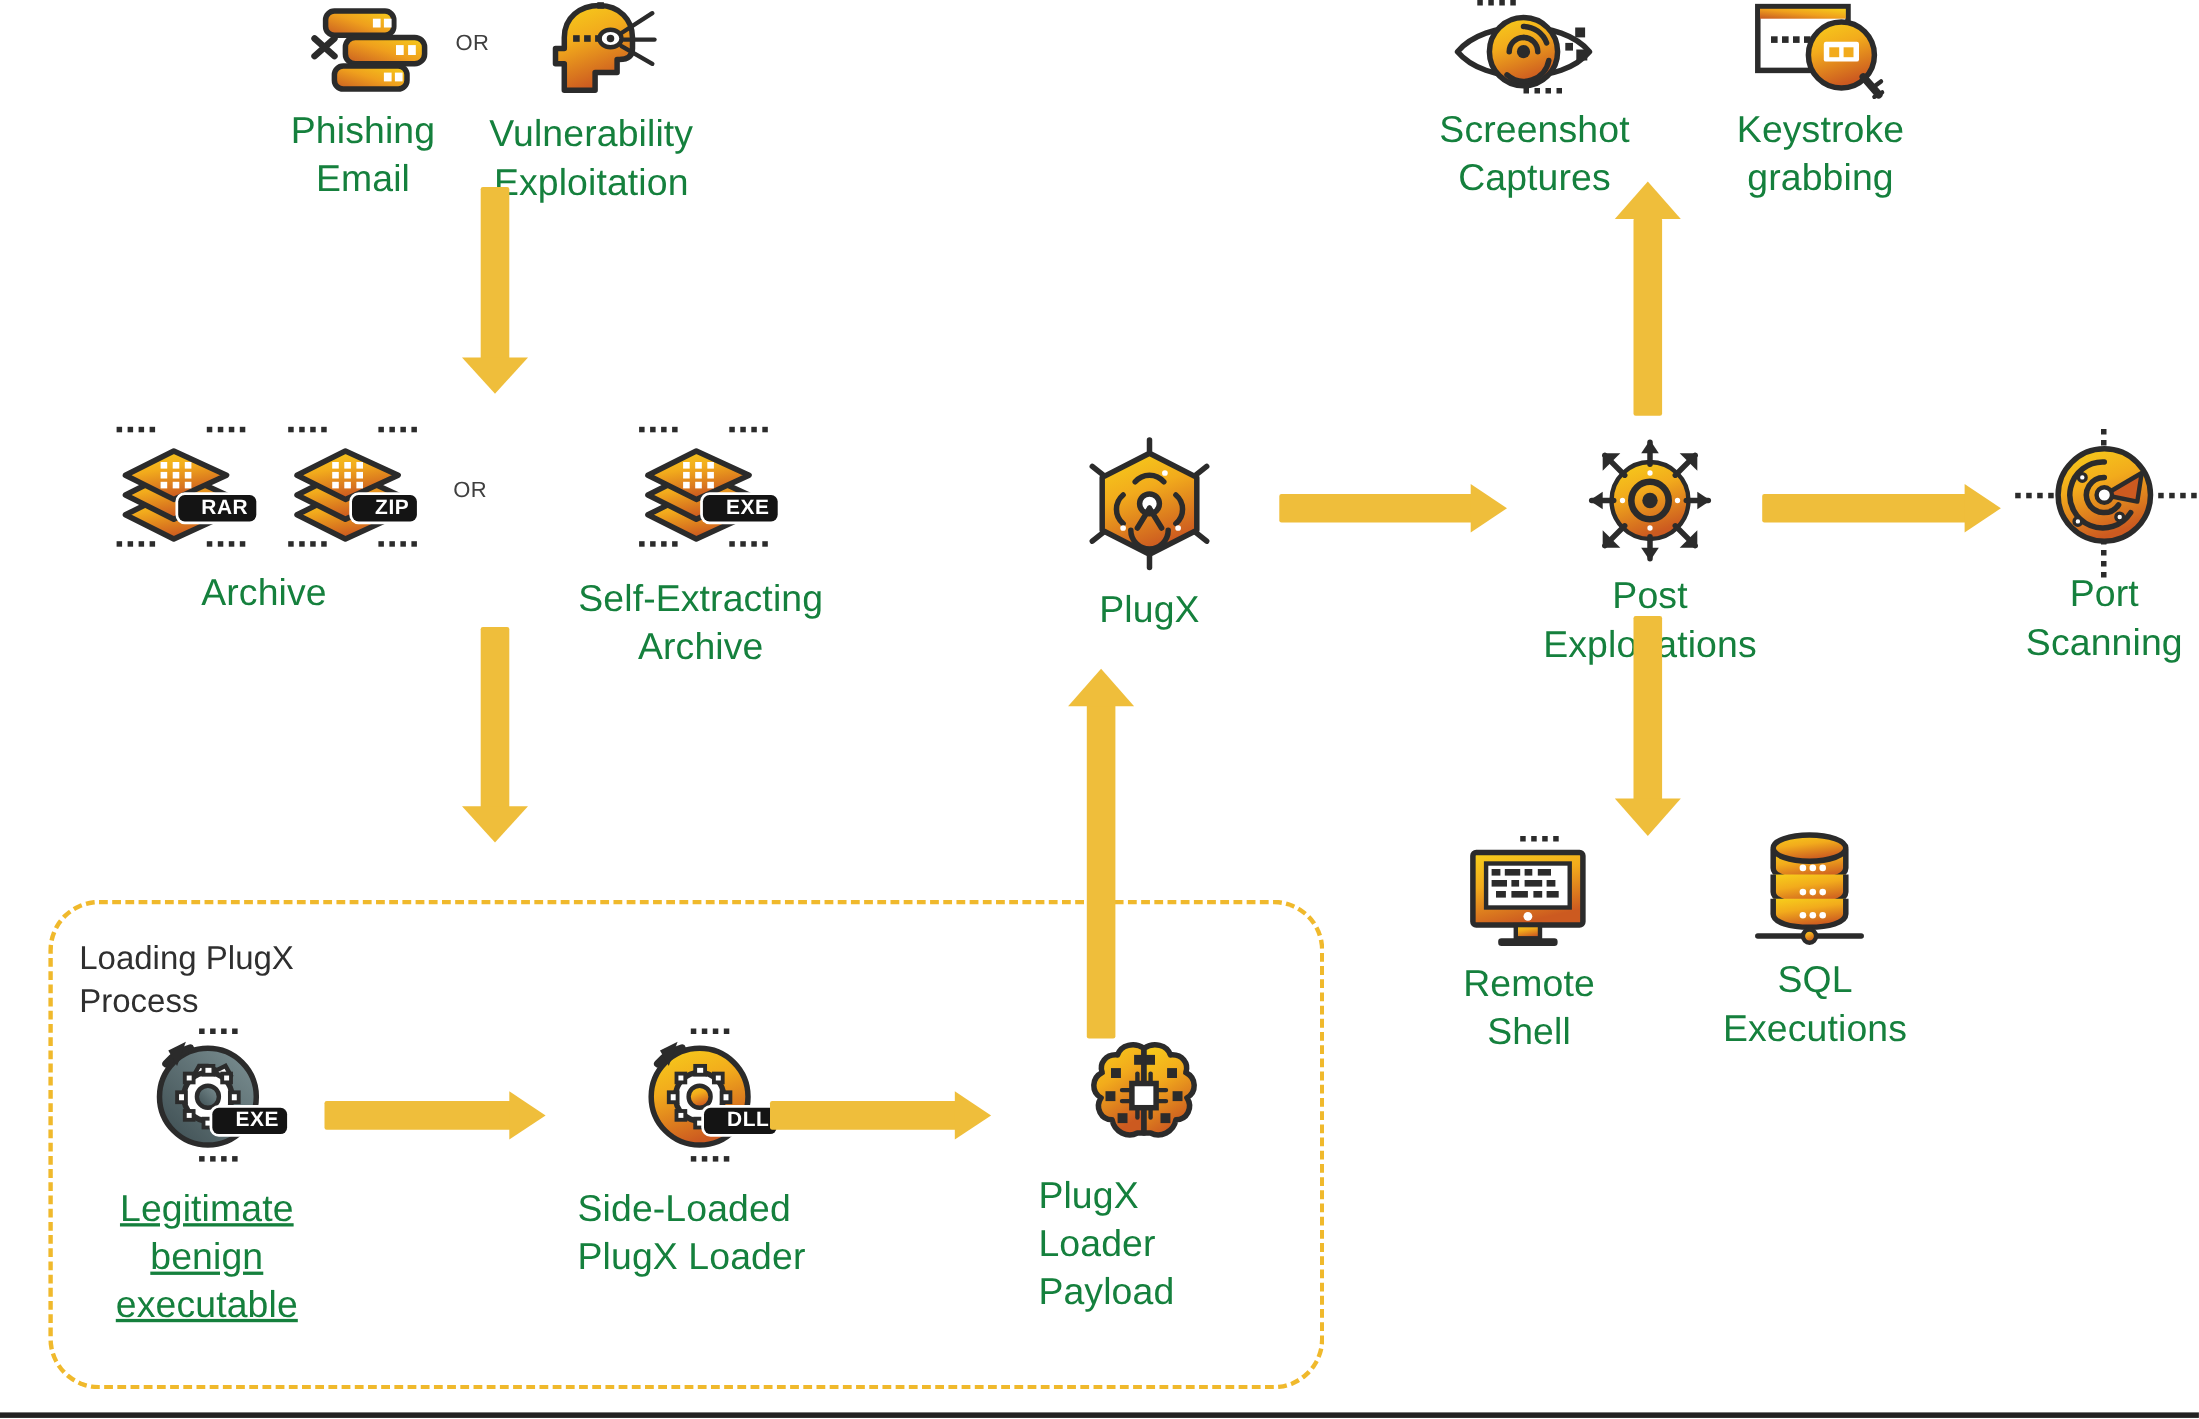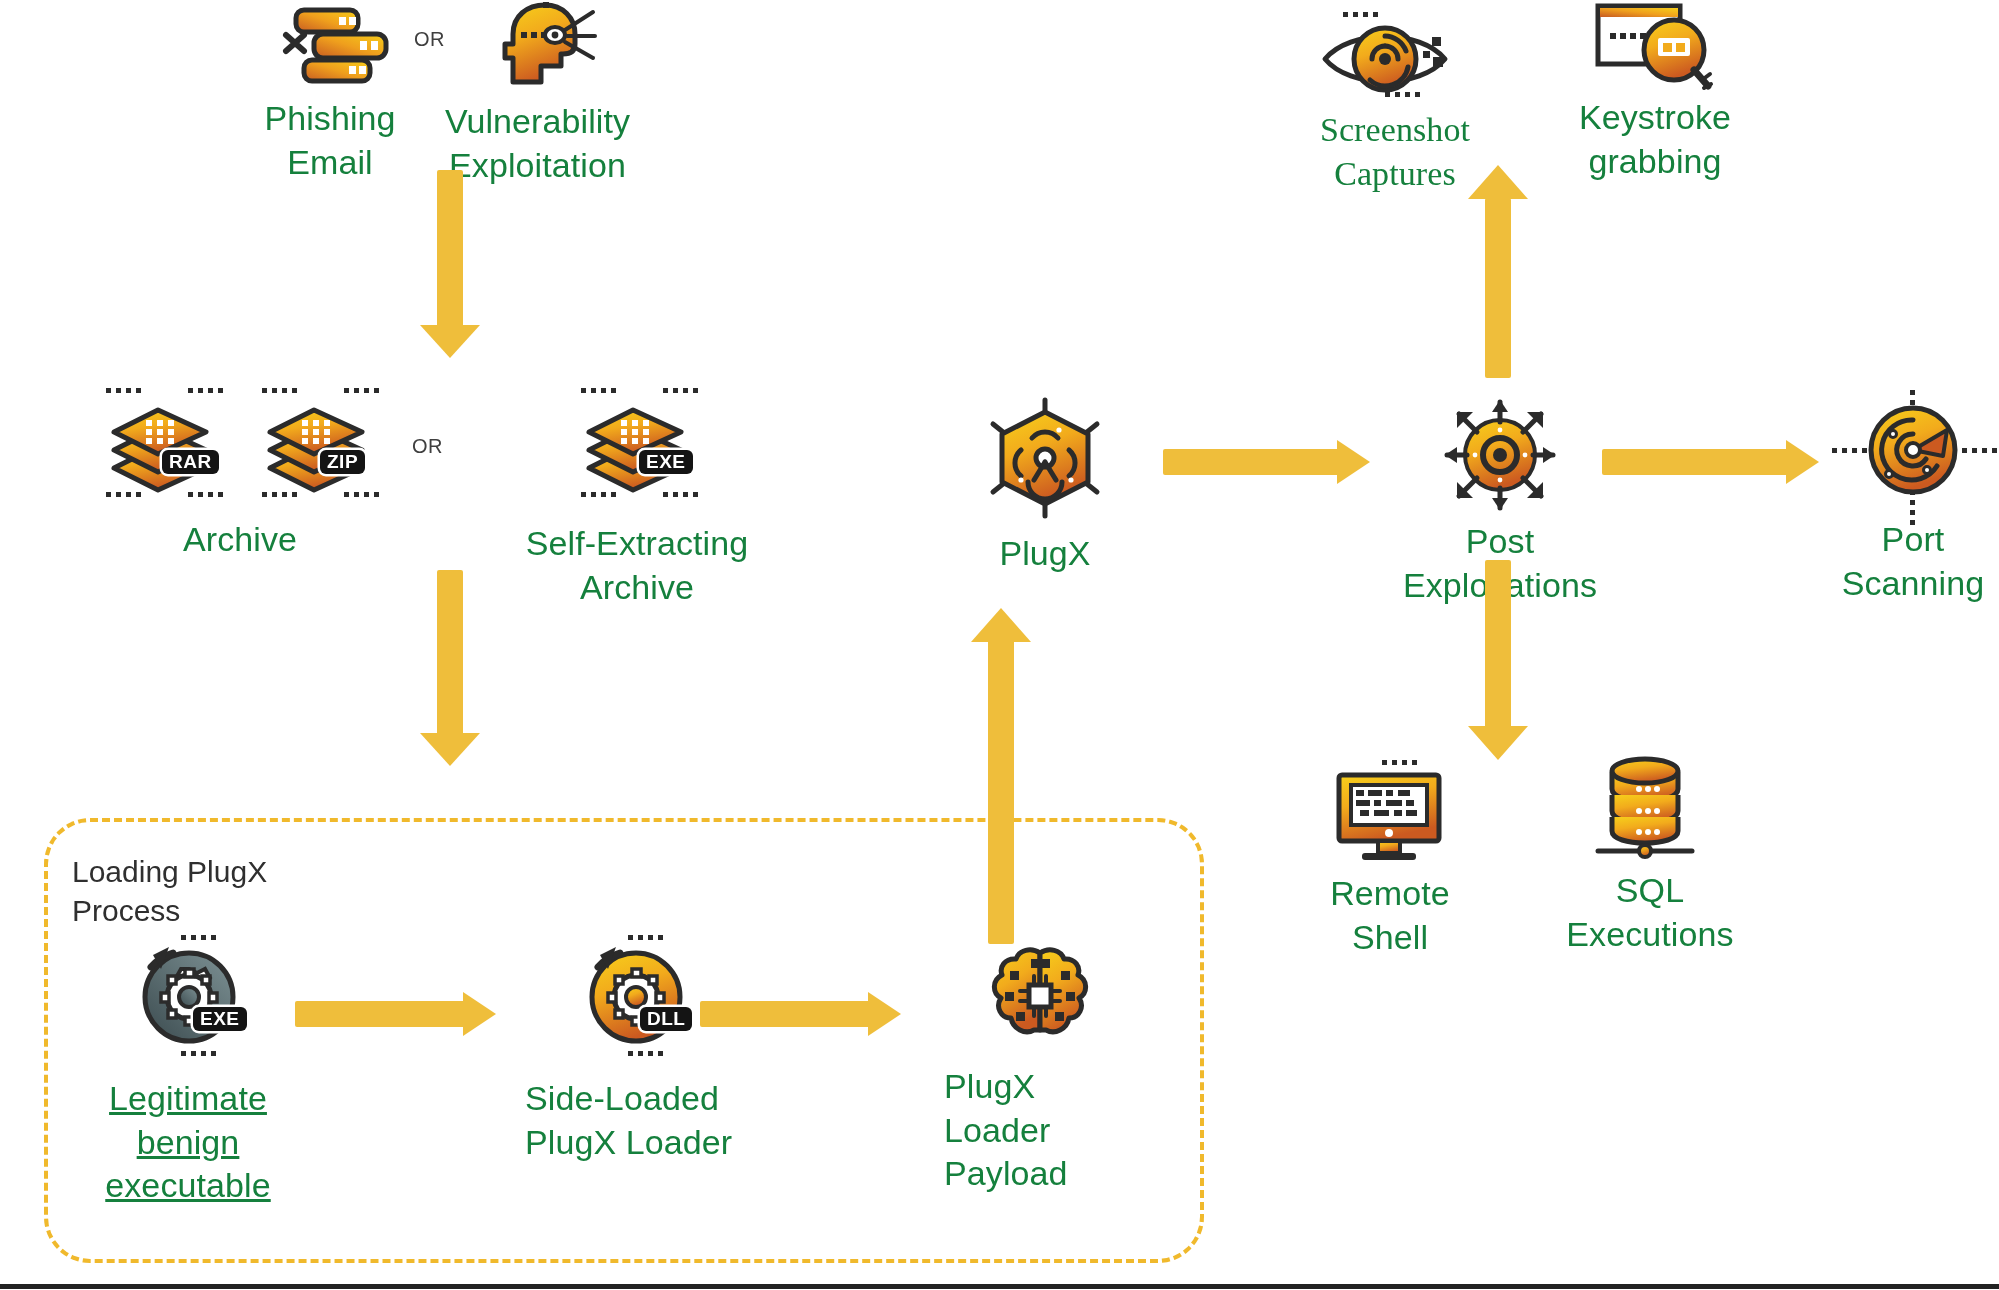--- a/index.html
+++ b/index.html
@@ -31,21 +31,21 @@
     letter-spacing:.5px;
   }
   .icon-wrap{position:relative;display:inline-block;}
   .badge{
     position:absolute;
     background:#141414;
     color:#fff;
     font-size:19px;
     font-weight:700;
     letter-spacing:.5px;
-    padding:2px 7px 3px 7px;
+    padding:2px 7px 3px 21px;
     border-radius:6px;
     line-height:1;
     box-shadow:0 0 0 2.5px #fff;
   }
   
   .dots{position:absolute;display:flex;gap:5px;}
   .dots i{width:5px;height:5px;background:#2b2b2b;display:block;}
   .dots.vert{flex-direction:column;}
 
   
@@ -430,21 +430,21 @@
   <div class="arrow" style="left:1468px;top:165px;">
     <div class="shaft" style="left:17px;top:33px;width:26px;height:180px;"></div>
     <div class="head" style="left:0;top:0;border-left:30px solid transparent;border-right:30px solid transparent;border-bottom:34px solid #efbe3b;"></div>
   </div>
 
   <div class="arrow" style="left:1468px;top:560px;">
     <div class="shaft" style="left:17px;top:0;width:26px;height:172px;"></div>
     <div class="head" style="left:0;top:166px;border-left:30px solid transparent;border-right:30px solid transparent;border-top:34px solid #efbe3b;"></div>
   </div>
 
-  <div class="node" style="left:1280px;top:12px;width:230px;font-family:Liberation Serif, serif;">
+  <div class="node" style="left:1280px;top:0px;width:230px;">
     <div class="icon-wrap" style="width:160px;height:92px;">
       <div class="dots" style="left:28px;top:0;">
           <i></i>
           <i></i>
           <i></i>
           <i></i>
         </div>
       <div class="dots" style="left:70px;top:80px;">
           <i></i>
           <i></i>

